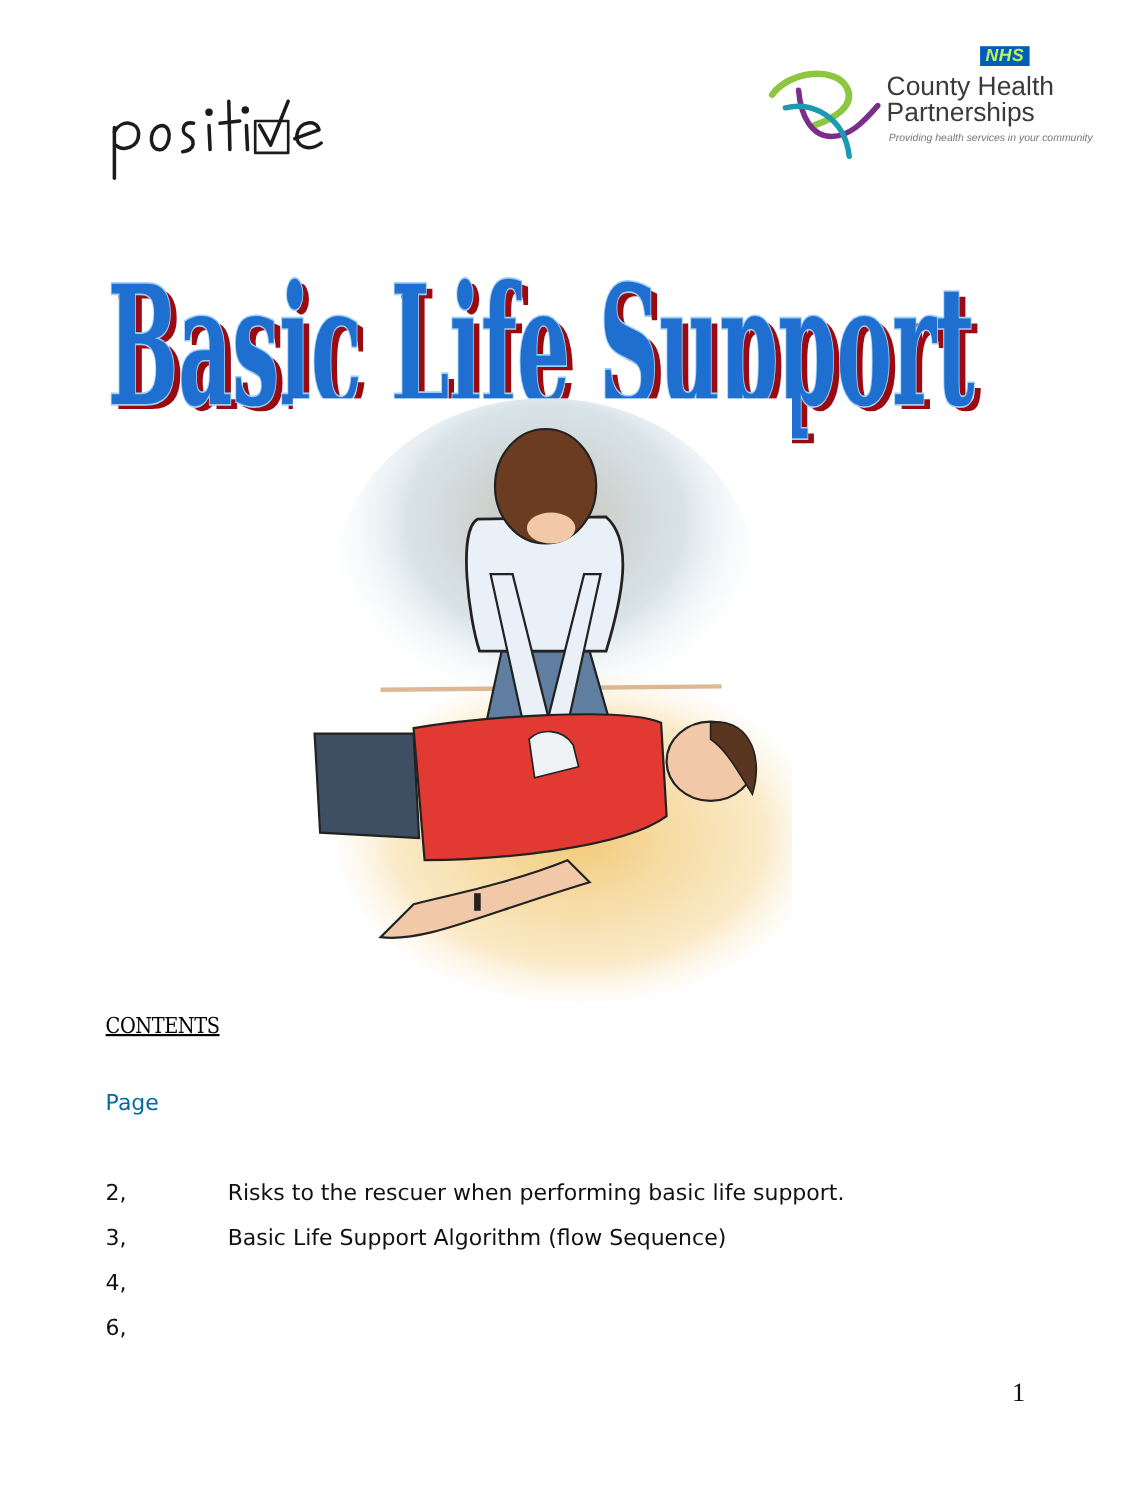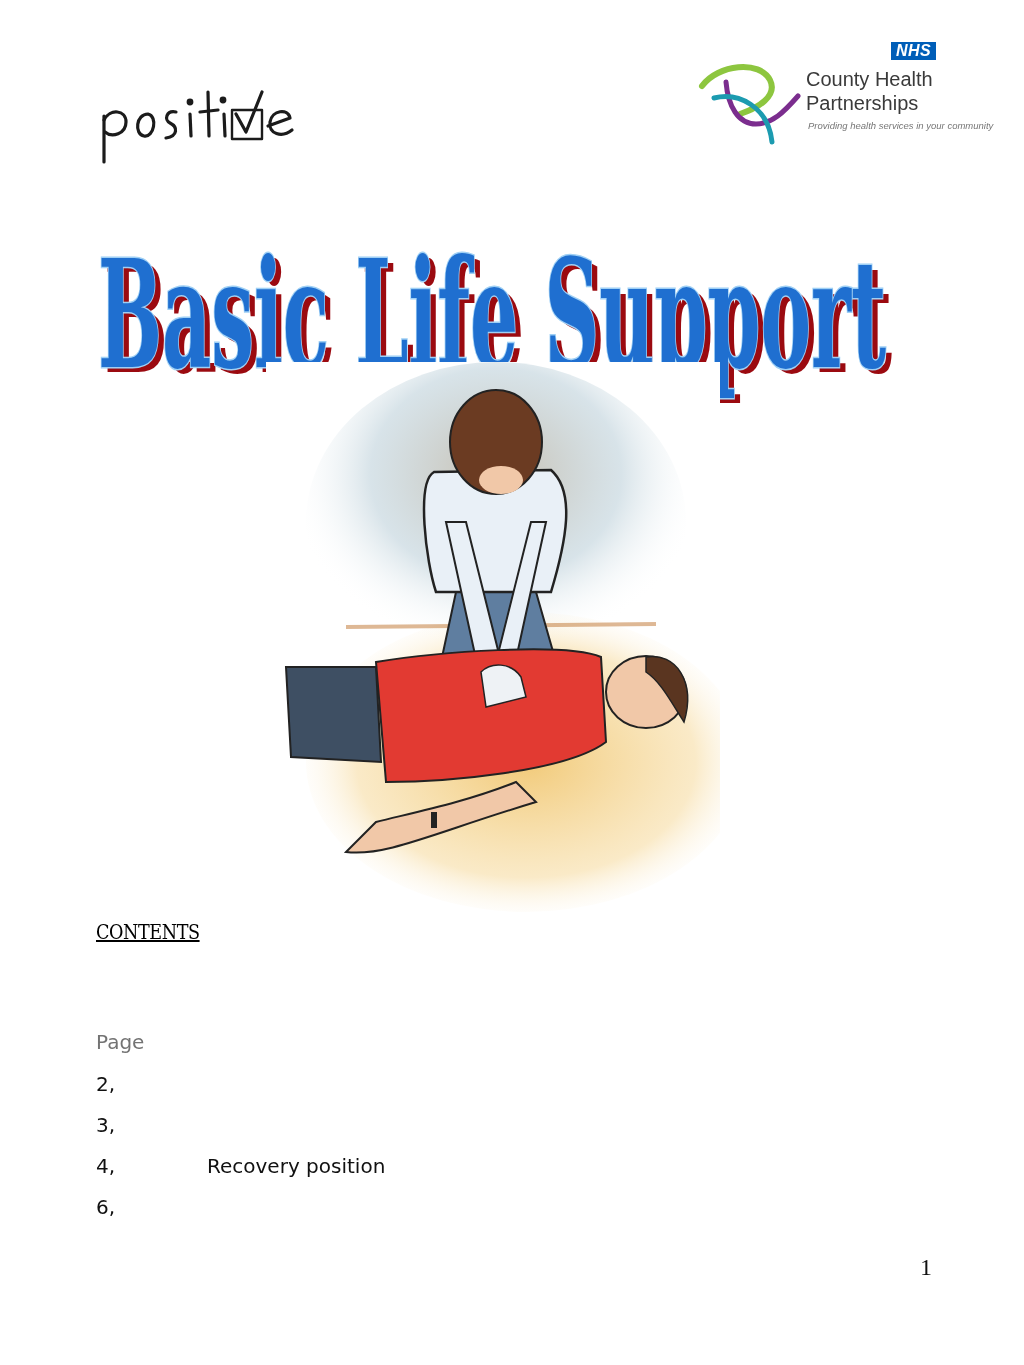--- a/index.html
+++ b/index.html
@@ -3,36 +3,36 @@
 <meta charset="utf-8">
 <style>
   html, body { margin: 0; padding: 0; background: #ffffff; }
   body { width: 1024px; height: 1365px; position: relative; overflow: hidden; font-family: "DejaVu Sans", sans-serif; color: #111; }
 
   
   .positive-logo { position: absolute; left: 96px; top: 72px; width: 210px; height: 95px; }
 
   
   .chp-logo { position: absolute; left: 698px; top: 40px; width: 290px; height: 105px; }
-  .nhs-badge { position: absolute; left: 193px; top: 2px; background: #005EB8; color: #ffffff; font-family: "Liberation Sans", sans-serif; font-weight: bold; font-style: italic; font-size: 16px; padding: 0 5px; line-height: 18px; letter-spacing: 0.5px; }
-  .chp-name { position: absolute; left: 108px; top: 27px; font-family: "Liberation Sans", sans-serif; font-size: 20px; line-height: 24px; color: #3a3a3a; }
+  .nhs-badge { position: absolute; left: 193px; top: 2px; background: #005EB8; color: #bef264; font-family: "Liberation Sans", sans-serif; font-weight: bold; font-style: italic; font-size: 16px; padding: 0 5px; line-height: 18px; letter-spacing: 0.5px; }
+  .chp-name { position: absolute; left: 108px; top: 27px; font-family: "Liberation Sans", sans-serif; font-size: 24px; line-height: 24px; color: #3a3a3a; }
   .chp-tagline { position: absolute; left: 110px; top: 80px; font-family: Liberation Sans, sans-serif; font-style: italic; font-size: 9.5px; color: #777; white-space: nowrap; }
   .chp-swirl { position: absolute; left: 0; top: 12px; width: 110px; height: 96px; }
 
   
   .doc-title { position: absolute; left: 94px; top: 188px; width: 800px; height: 180px; margin-top: 39px; }
   .doc-title svg { width: 100%; height: 100%; overflow: visible; }
 
   
   .illustration { position: absolute; left: 266px; top: 362px; width: 454px; height: 570px; }
   .illustration svg { width: 100%; height: 100%; }
 
   
   .contents-heading { position: absolute; left: 96px; top: 920px; font-family: "DejaVu Serif", serif; font-size: 20px; text-decoration: underline; letter-spacing: -0.5px; transform: scaleX(0.88); transform-origin: left; color: #000; }
-  .page-label { position: absolute; left: 96px; top: 990px; font-size: 20px; color: #737373; margin-top: 40px; }
+  .page-label { position: absolute; left: 96px; top: 990px; font-size: 20px; color: #0369a1; }
   .toc { position: absolute; left: 96px; top: 1070px; list-style: none; margin: 0; padding: 0; }
   .toc-item { display: flex; height: 41px; font-size: 20px; line-height: 28px; color: #111; }
   .toc-page { width: 111px; }
   .toc-text { white-space: nowrap; }
 
   .page-number { position: absolute; left: 920px; top: 1254px; font-family: "Liberation Serif", serif; font-size: 24px; color: #111; }
 </style>
 </head>
 <body>
 
@@ -129,26 +129,27 @@
     <rect x="165" y="450" width="6" height="16" fill="#222"></rect>
   </svg>
 </div>
 
 <div class="contents-heading">CONTENTS</div>
 <div class="page-label">Page</div>
 
 <ul class="toc">
   <li class="toc-item">
     <span class="toc-page">2,</span>
+    <span class="toc-text">Risks to the rescuer when performing basic life support.</span>
   </li>
   <li class="toc-item">
     <span class="toc-page">3,</span>
+    <span class="toc-text">Basic Life Support Algorithm (flow Sequence)</span>
   </li>
   <li class="toc-item">
     <span class="toc-page">4,</span>
-    <span class="toc-text">Recovery position</span>
   </li>
   <li class="toc-item">
     <span class="toc-page">6,</span>
   </li>
 </ul>
 
 <div class="page-number">1</div>
 
 </body></html>

